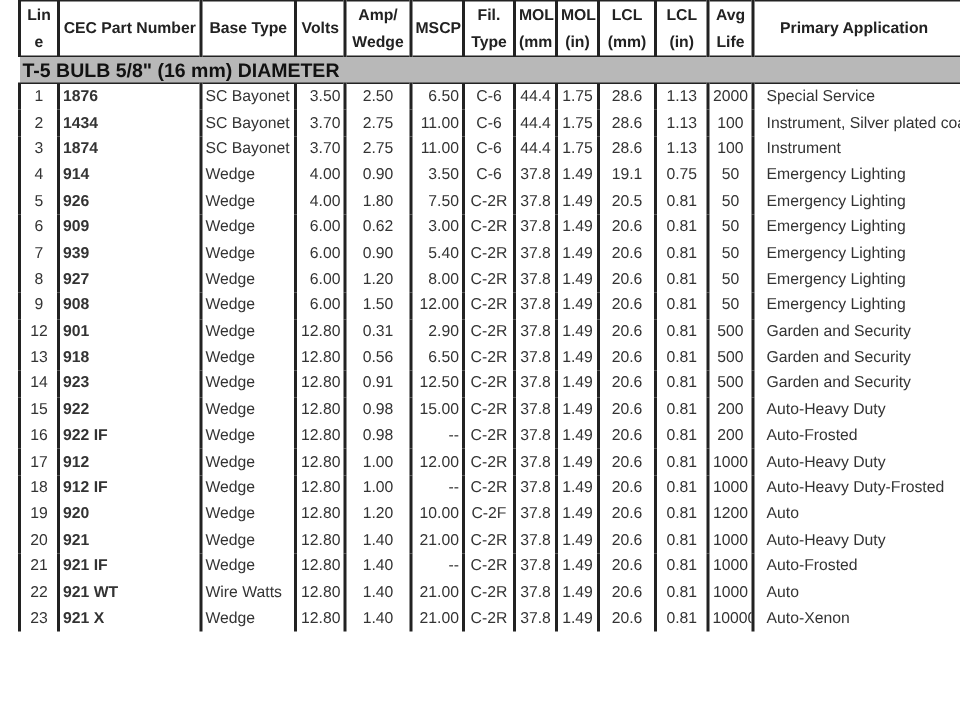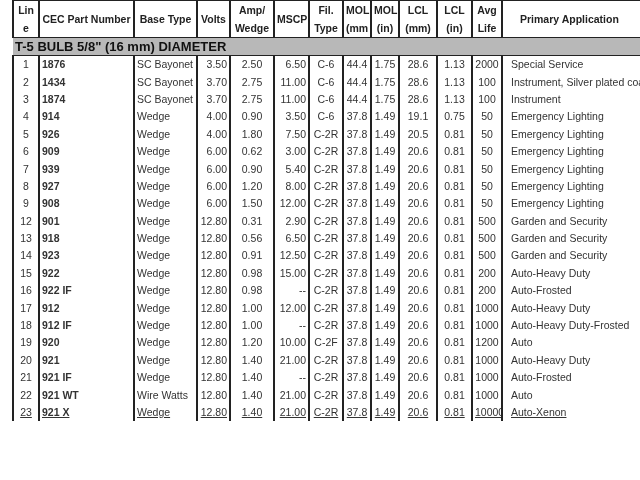--- a/index.html
+++ b/index.html
@@ -7,21 +7,21 @@
   table { border-collapse:collapse; position:absolute; left:12px; top:0; table-layout:fixed; width:637px; }
   td, th { padding:0 2px; font-size:10.5px; white-space:nowrap; overflow:hidden; border-left:2px solid #222; border-right:1px solid #222; }
   thead th { height:36px; border-top:1px solid #222; border-bottom:1px solid #222; font-weight:bold; font-size:10.5px; line-height:18px; text-align:center; color:#222; }
   thead th.app { text-align:left; padding-left:17px; }
   tr.section td { height:17px; background:#b8b8b8; font-weight:bold; font-size:13px; border-left:none; border-right:none; border-bottom:1px solid #222; color:#111; }
   tbody tr.data td { height:17.4px; line-height:17px; color:#333; }
   td.c { text-align:center; }
   td.r { text-align:right; }
   td.part { font-weight:bold; color:#111;margin-left:28px; }
   td.app { padding-left:8px; }
-  tr.last td { border-bottom:none;text-decoration:underline; }
+  tr.last td { border-bottom:none; }
   table { border-right:1px solid #222; }
 </style>
 </head>
 <body>
 
 <table>
   <colgroup>
     <col style="width:26px">
       <col style="width:95px">
       <col style="width:63px">

